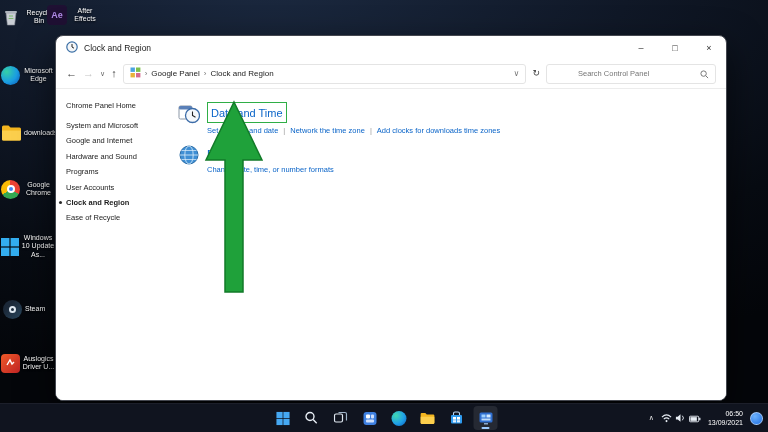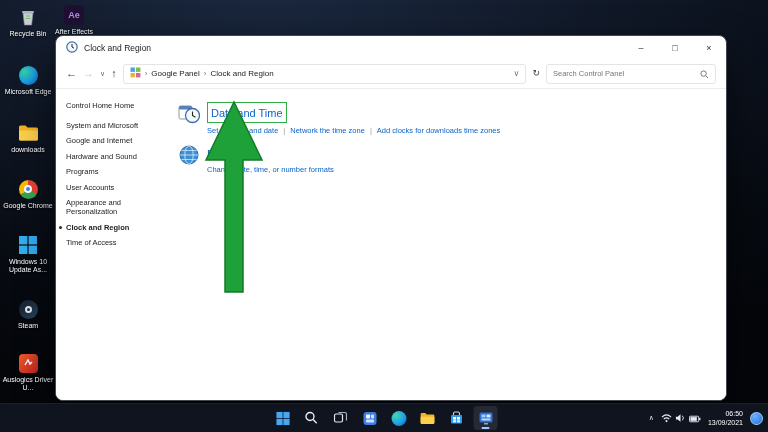--- a/index.html
+++ b/index.html
@@ -4,41 +4,41 @@
 <style>
   * { margin:0; padding:0; box-sizing:border-box; }
   html,body { width:768px; height:432px; overflow:hidden; }
   body {
     position:relative;
     font-family:"Liberation Sans", sans-serif;
     background: radial-gradient(ellipse 900px 400px at 35% -5%, #1b2940 0%, #101827 40%, #070b12 75%, #04060a 100%);
   }
 
   
-  .dicon { position:absolute; width:54px; display:flex; flex-direction:column; align-items:center; gap:2px; cursor:default; }
+  .dicon { position:absolute; width:54px; display:flex; flex-direction:row; align-items:center; gap:2px; cursor:default; }
   .dicon .glyph { width:22px; height:22px; display:flex; align-items:center; justify-content:center; }
   .dicon .lbl { font-size:7px; color:#fff; text-shadow:0 1px 2px rgba(0,0,0,.9); text-align:center; line-height:1.2; }
   .sq { border-radius:4px; width:20px; height:20px; display:flex; align-items:center; justify-content:center; font-weight:bold; }
 
   
   .window { position:absolute; left:55px; top:35px; width:672px; height:366px; background:#fff;
     border:1px solid #44474f; border-radius:8px; box-shadow:0 14px 36px rgba(0,0,0,.6);
     display:flex; flex-direction:column; overflow:hidden; }
   .titlebar { height:23px; display:flex; align-items:center; padding-left:10px; flex:0 0 auto; }
   .titlebar .ttext { font-size:8.5px; color:#191919; flex:1; margin-left:6px; }
   .wbtn { width:34px; height:23px; display:flex; align-items:center; justify-content:center; font-size:9px; color:#333; cursor:default; }
   .toolbar { height:30px; display:flex; align-items:center; gap:6px; padding:0 10px; border-bottom:1px solid #ececec; flex:0 0 auto; }
   .navbtn { font-size:11px; color:#3a3a3a; line-height:1; }
   .navbtn.small { font-size:7px; color:#6a6a6a; }
   .navbtn.disabled { color:#c4c4c4; }
   .crumb { flex:1; height:20px; border:1px solid #e4e4e4; border-radius:3px; display:flex; align-items:center; gap:4px; padding:0 6px; font-size:8px; color:#222; background:#fff; }
   .crumb .csep { color:#777; font-size:8px; }
   .crumb .spacer { flex:1; }
   .searchbox { width:170px; height:20px; border:1px solid #e4e4e4; border-radius:3px; display:flex; align-items:center; padding:0 6px; gap:4px; background:#fff; }
-  .searchbox input { border:none; outline:none; flex:1; font-size:7.5px; color:#555; background:transparent; font-family:"Liberation Sans", sans-serif; }
+  .searchbox input { border:none; outline:none; flex:1; font-size:7.5px; color:#555; background:transparent; font-family:"Liberation Sans", sans-serif;margin-left:25px; }
 
   .contentrow { flex:1; display:flex; background:#fff; }
   .sidebar { width:112px; padding:12px 0 0 10px; font-size:7.5px; color:#1c1c1c; }
   .sb-home { margin-bottom:11px; }
   .sb-item { margin-bottom:6px; line-height:1.25; padding-right:10px; position:relative; }
   .sb-item.current { font-weight:bold; }
   .sb-bullet { position:absolute; left:-7px; top:3px; width:3px; height:3px; border-radius:50%; background:#2a2a2a; }
 
   .main { flex:1; padding:13px 0 0 8px; }
   .section { display:flex; gap:7px; margin-bottom:9px; }
@@ -188,32 +188,31 @@
         <svg width="9" height="9" viewBox="0 0 10 10">
             <circle cx="4" cy="4" r="3" fill="none" stroke="#777" stroke-width="1.1"></circle>
             <line x1="6.3" y1="6.3" x2="9" y2="9" stroke="#777" stroke-width="1.1"></line>
           </svg>
       </span>
     </div>
   </div>
 
   <div class="contentrow">
     <div class="sidebar">
-      <div class="sb-home">Control Home Home</div>
+      <div class="sb-home">Chrome Panel Home</div>
       <div class="sb-item">System and Microsoft</div>
       <div class="sb-item">Google and Internet</div>
       <div class="sb-item">Hardware and Sound</div>
       <div class="sb-item">Programs</div>
       <div class="sb-item">User Accounts</div>
-      <div class="sb-item">Appearance and Personalization</div>
       <div class="sb-item current">
         <span class="sb-bullet"></span>
         <span>Clock and Region</span>
       </div>
-      <div class="sb-item">Time of Access</div>
+      <div class="sb-item">Ease of Recycle</div>
     </div>
 
     <div class="main">
       <div class="section">
         <span class="sec-icon">
           <svg width="22" height="22" viewBox="0 0 22 22">
             <rect x="1" y="4" width="13" height="13" rx="1.5" fill="#fff" stroke="#8b97a6" stroke-width="1"></rect>
             <rect x="1" y="4" width="13" height="3.5" rx="1.5" fill="#5a80b8"></rect>
             <circle cx="14.5" cy="13.5" r="7" fill="#f5f8fb" stroke="#3c6ca8" stroke-width="1.3"></circle>
             <path d="M14.5 9.5 L14.5 13.5 L17.5 15.2" stroke="#222" stroke-width="1.1" fill="none"></path>

